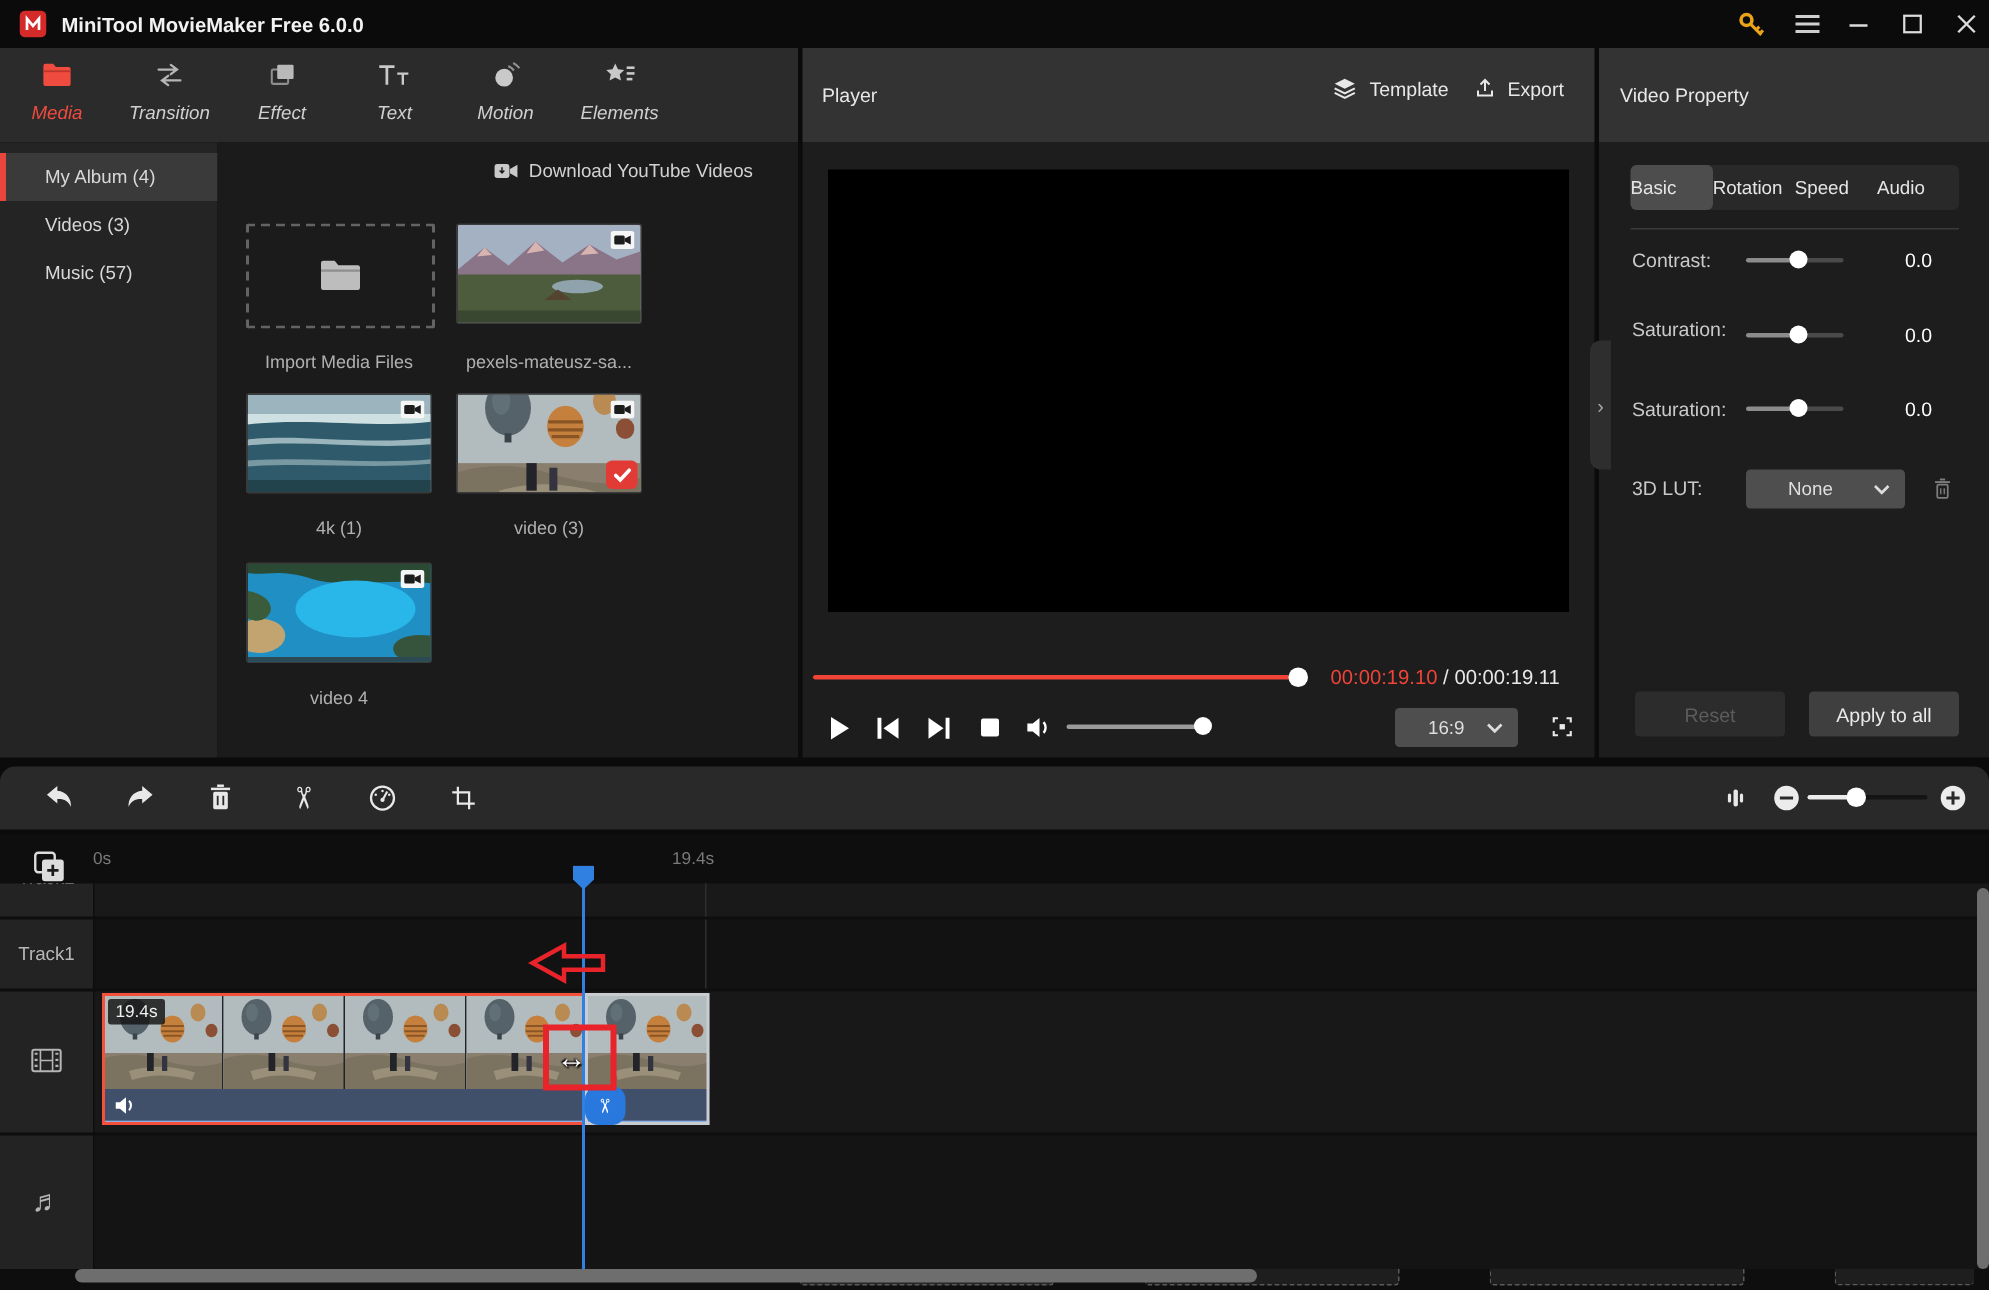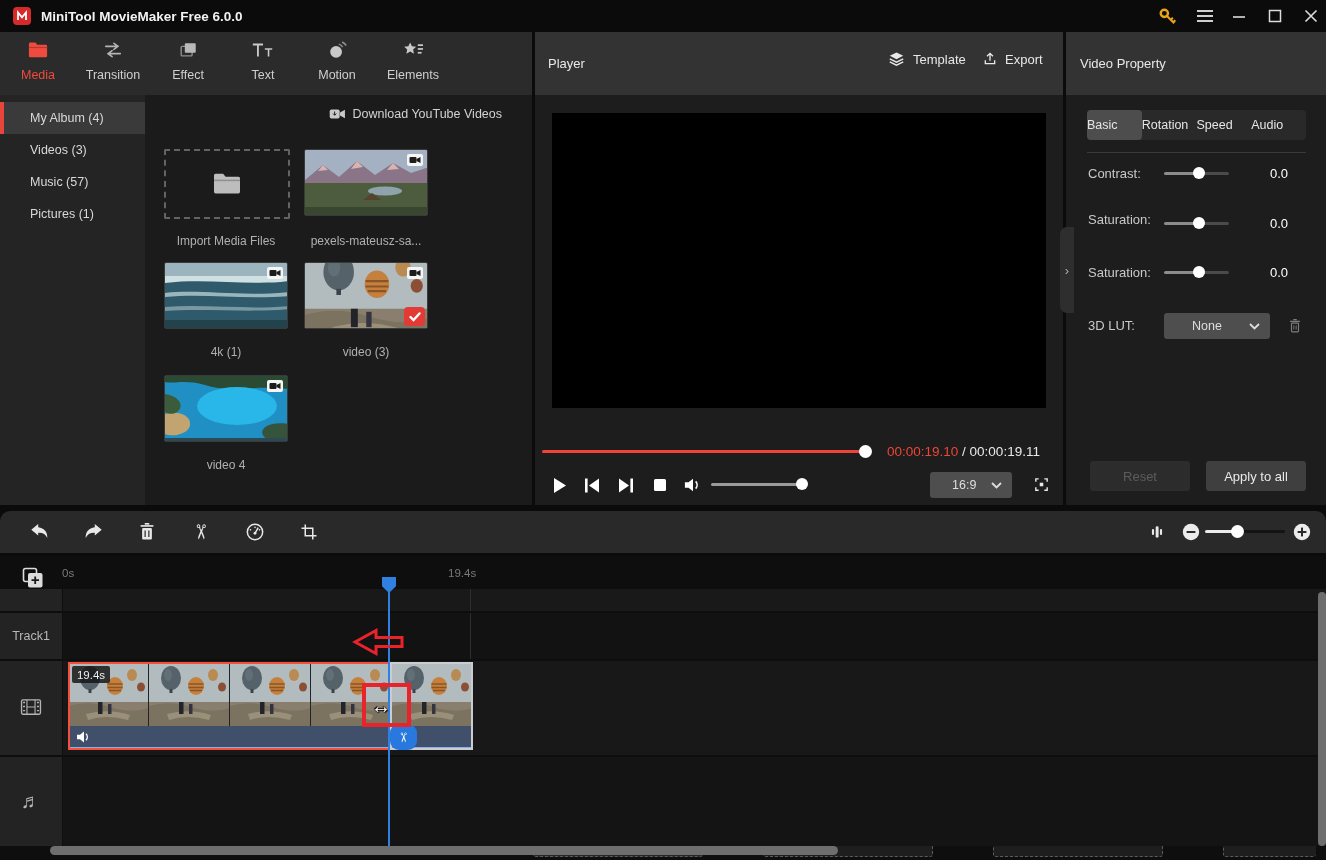--- a/index.html
+++ b/index.html
@@ -9,21 +9,21 @@
   .row{display:flex;align-items:center;}
   .ctr{display:flex;align-items:center;justify-content:center;}
   .col{display:flex;flex-direction:column;align-items:center;}
   
   #titlebar{left:0;top:0;width:1326px;height:32px;background:#0b0b0b;}
   #titlebar .title{font-weight:bold;font-size:13.5px;color:#f2f2f2;}
   .winbtn{width:30px;height:30px;}
   
   .panel-hdr{background:#333;color:#e8e8e8;}
   
-  #ribbon{left:0;top:32px;width:532px;height:63px;background:#2b2b2b;}
+  #ribbon{left:0;top:32px;width:532px;height:63px;background:#2b2b2b;font-style:italic;}
   .rtab{position:absolute;top:8px;width:74px;height:50px;cursor:pointer;}
   .rtab .lbl{font-size:12.5px;color:#cfcfcf;margin-top:5px;}
   .rtab.active .lbl{color:#ef4b3f;}
   
   #sidebar{left:0;top:95px;width:145px;height:410px;background:#242424;}
   .sitem{position:relative;height:32px;display:flex;align-items:center;padding-left:30px;color:#d8d8d8;font-size:12.5px;cursor:pointer;}
   .sitem.active{background:#3a3a3a;}
   .sitem.active::before{content:"";position:absolute;left:0;top:0;bottom:0;width:4px;background:#e8453c;}
   #mediapanel{left:145px;top:95px;width:387px;height:410px;background:#1b1b1b;}
   .thumb{position:absolute;width:124px;height:67px;border-radius:2px;overflow:hidden;border:1px solid #3a3a3a;box-sizing:border-box;cursor:pointer;}
@@ -167,23 +167,20 @@
     <div style="height:7px"></div>
     <div class="sitem active">
         <span>My Album (4)</span>
       </div>
     <div class="sitem">
         <span>Videos (3)</span>
       </div>
     <div class="sitem">
         <span>Music (57)</span>
       </div>
-    <div class="sitem">
-        <span>Pictures (1)</span>
-      </div>
   </div>
 
   <div id="mediapanel" class="abs">
     <div class="abs row" style="right:30px;top:12px;cursor:pointer">
       <span style="margin-right:7px;display:flex">
         <svg width="17" height="14" viewBox="0 0 24 19">
             <rect x="1" y="3" width="14" height="13" rx="2.5" fill="#c9c9c9"></rect>
             <path d="M15.5 7.5 L22.5 3.5 v12 L15.5 11.5z" fill="#c9c9c9"></path>
             <path d="M8 6 v5 M5.8 9 L8 11.3 L10.2 9" stroke="#1b1b1b" stroke-width="1.4" fill="none"></path>
           </svg>

